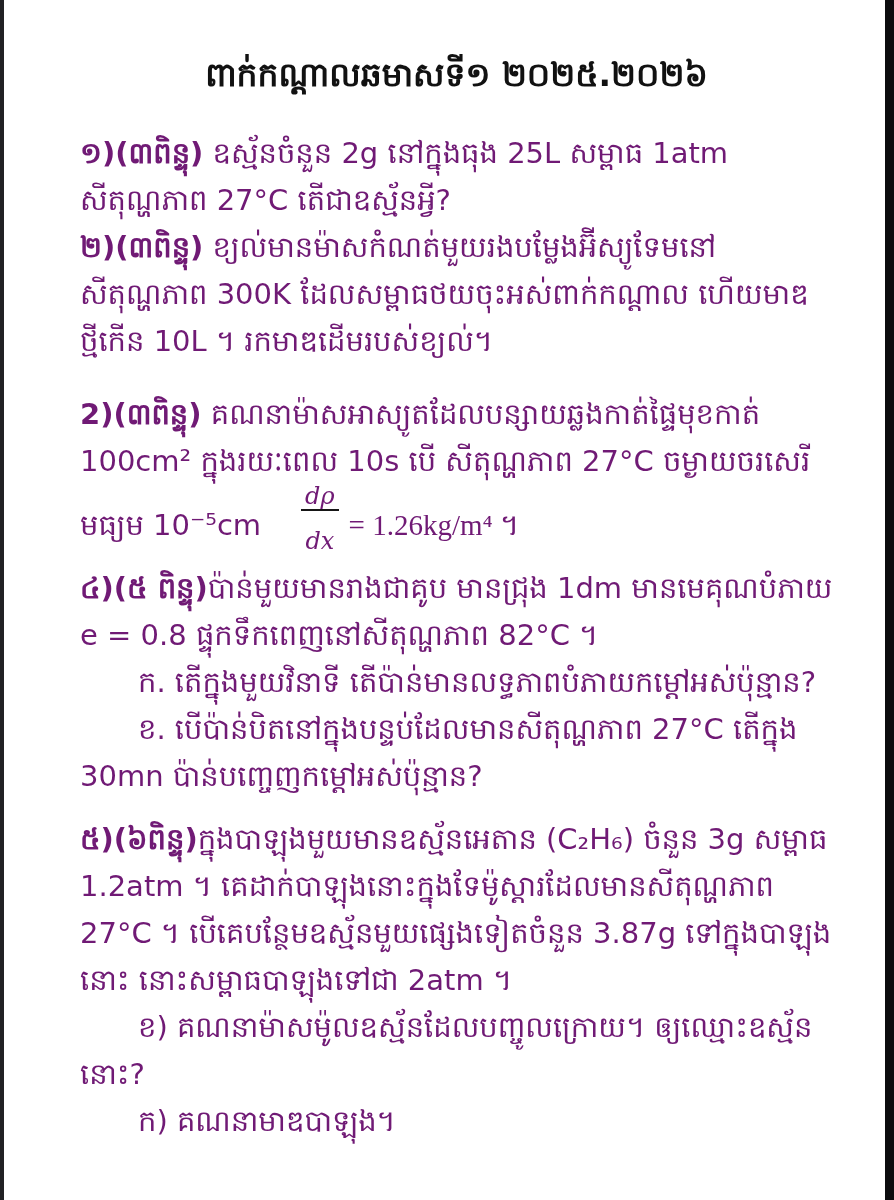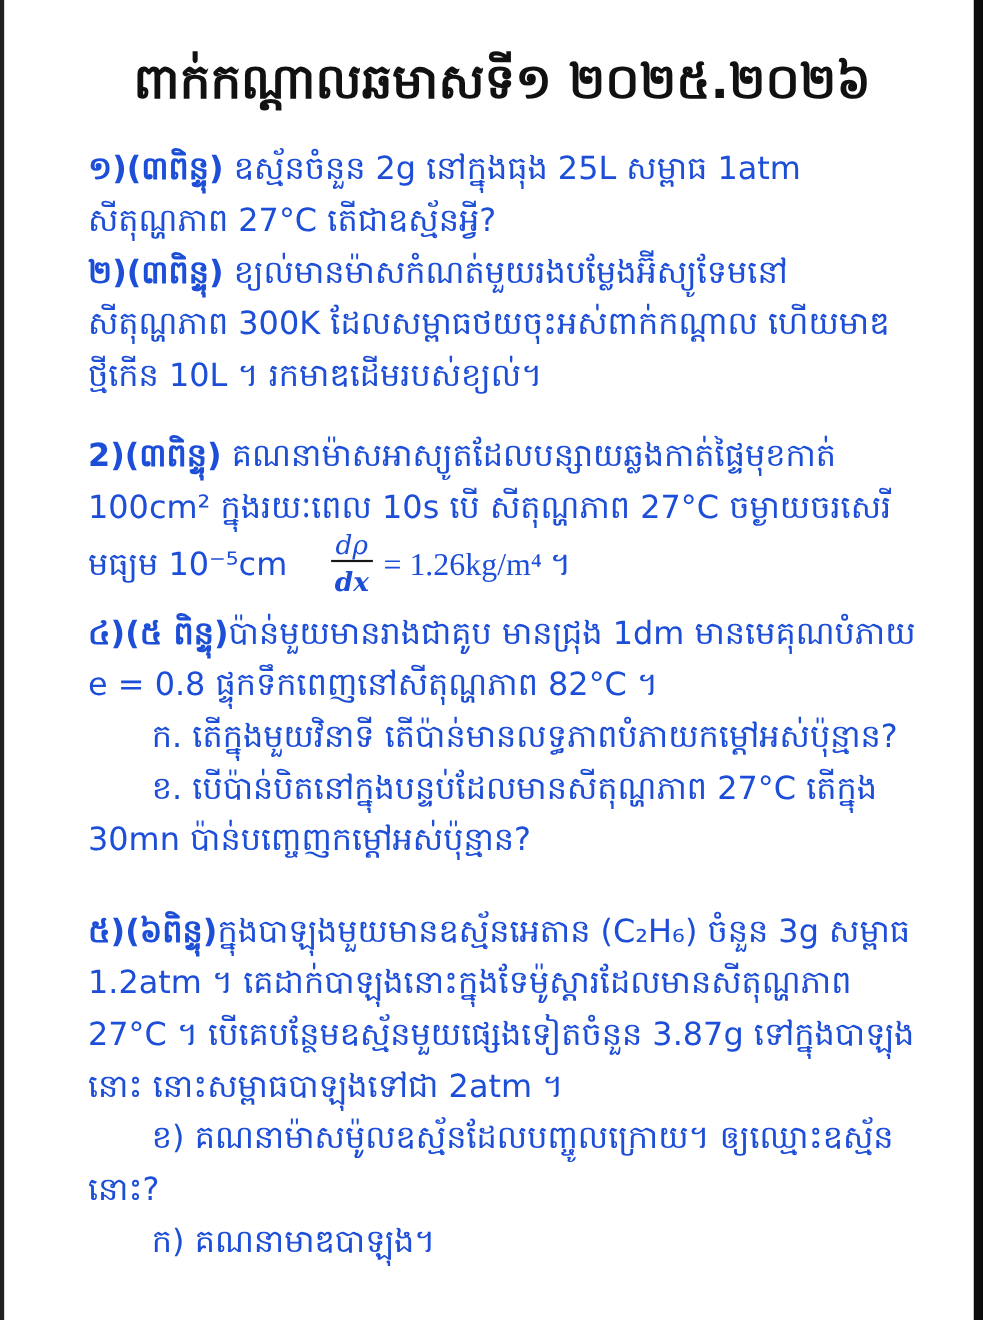--- a/index.html
+++ b/index.html
@@ -39,61 +39,60 @@
     background: #ffffff;
     padding: 50px 52px 0 76px;
     box-sizing: border-box;
   }
   header.doc-header {
     text-align: center;
     margin: 0 0 30px 0;
   }
   .doc-title, .doc-subtitle {
     margin: 0;
-    font-size: 44px;
+    font-size: 33px;
     font-weight: 700;
     line-height: 50px;
     color: #111111;
     text-align: center;
   }
   .prob, .sub {
     margin: 0;
     font-size: 29px;
     line-height: 47px;
-    color: #1d4ed8;
+    color: #701a75;
     text-align: left;
   }
   .prob b {
     font-weight: 700;
   }
   .gap-lg { margin-top: 26px; }
   .gap-sm { margin-top: 12px; }
-  .gap-md { margin-top: 36px; }
+  .gap-md { margin-top: 16px; }
   .sub {
     text-indent: 58px;
   }
   .frac {
     display: inline-block;
     vertical-align: -14px;
     text-align: center;
     font-size: 24px;
     line-height: 23px;
     font-style: italic;
     font-family: "DejaVu Serif", "Liberation Serif", serif;
     margin: 0 10px 0 40px;
   }
   .frac .num {
     display: block;
     border-bottom: 2px solid #161616;
     padding: 0 4px 1px 4px;
   }
   .frac .den {
     display: block;
-    padding-top: 6px;
-    font-weight: bold;
+    padding-top: 19px;
   }
   .mathrun {
     font-family: Liberation Serif, serif;
   }
 </style>
 </head>
 <body>
 
 <div class="edge edge-left"></div>
 <div class="edge edge-right"></div>

